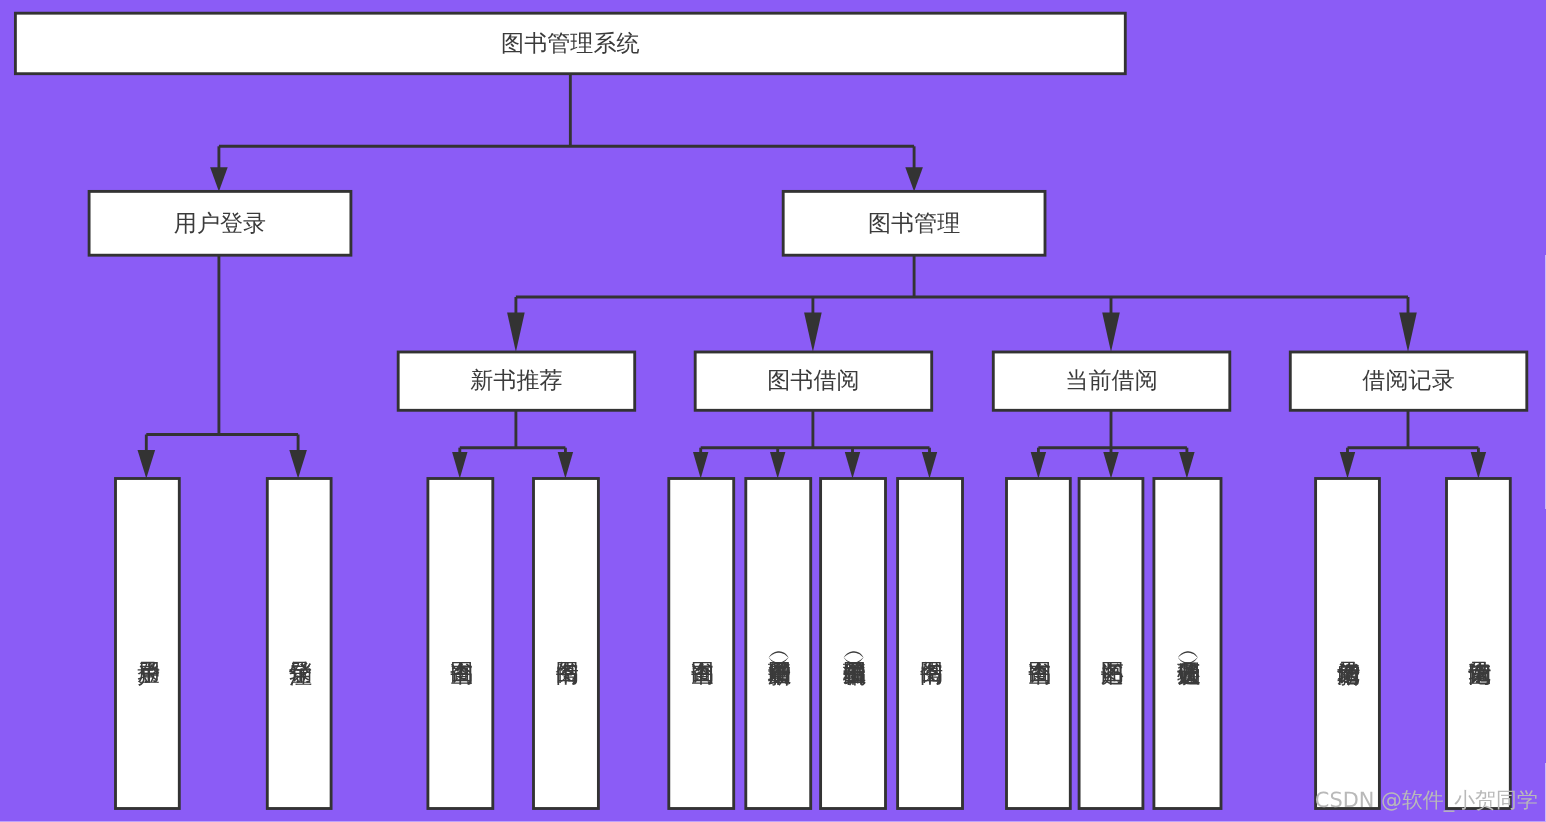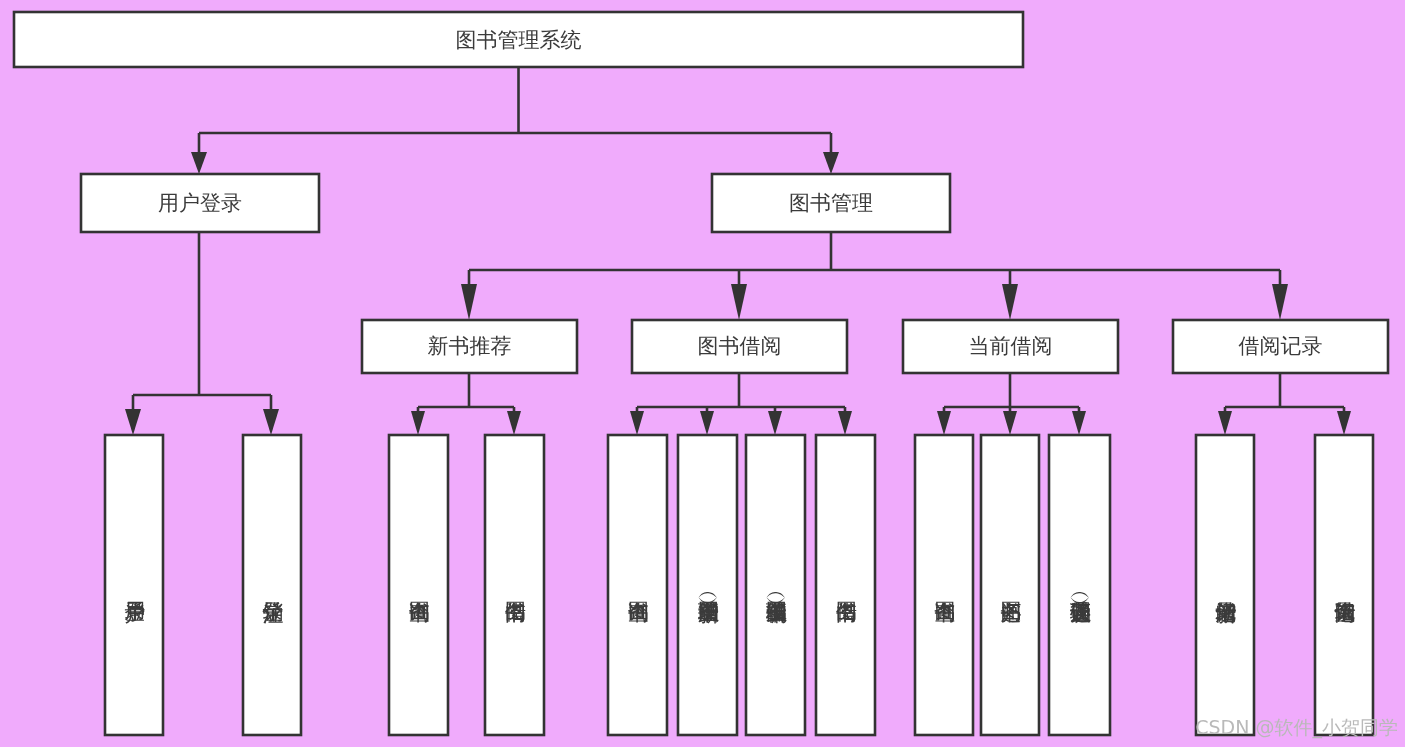--- a/index.html
+++ b/index.html
@@ -8,21 +8,21 @@
     padding: 0;
     background: #ffffff;
   }
   body {
     font-family: "DejaVu Sans", "Liberation Sans", sans-serif;
   }
   #diagram-root {
     position: relative;
     width: 1405px;
     height: 747px;
-    background: #f0abfc;
+    background: #8b5cf6;
     overflow: hidden;
   }
   svg.diagram-canvas {
     position: absolute;
     left: 0;
     top: 0;
     width: 1405px;
     height: 747px;
     display: block;
   }

